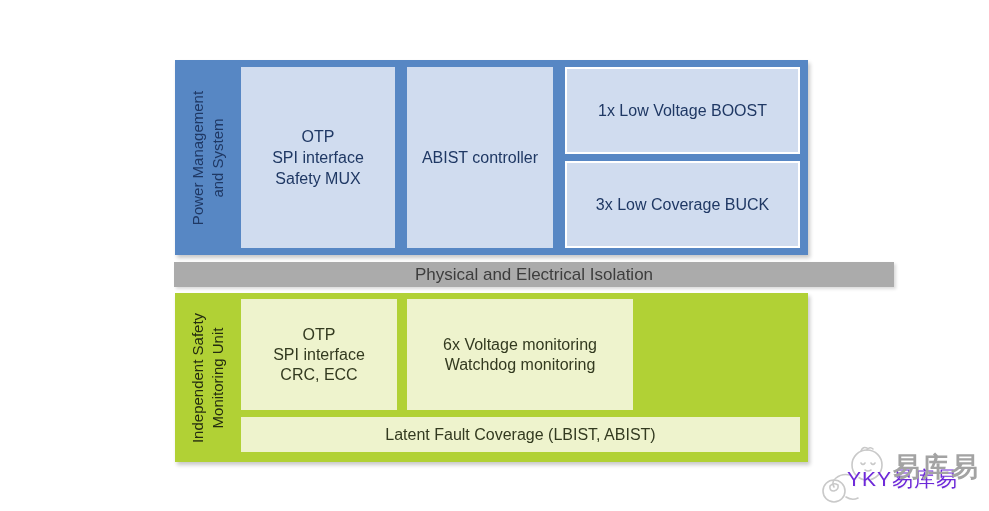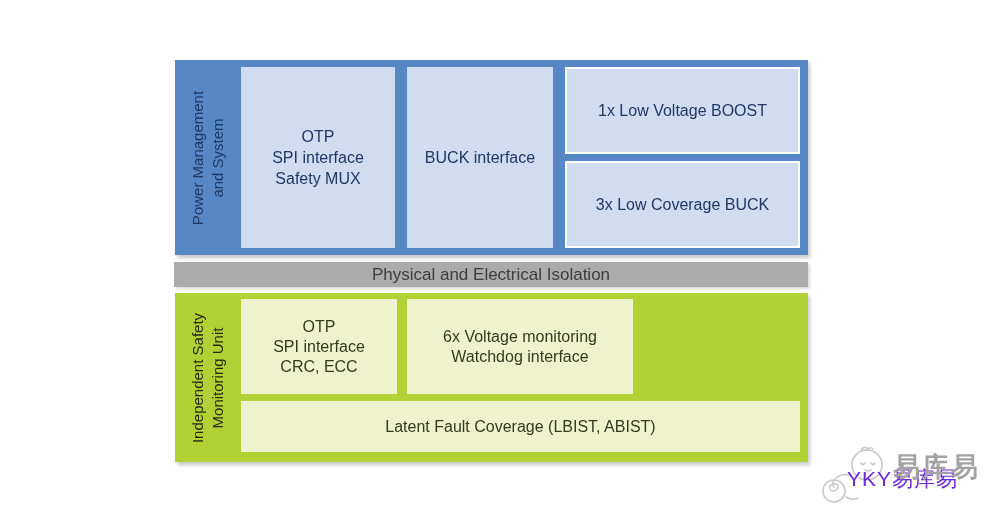--- a/index.html
+++ b/index.html
@@ -70,21 +70,21 @@
     display: flex;
     align-items: center;
     justify-content: center;
     text-align: center;
   }
 
   
   .isolation-bar {
     position: absolute;
     left: 174px; top: 262px;
-    width: 634px; height: 25px;
+    width: 720px; height: 25px;
     background: #ababab;
     color: #3d3d3d;
     font-size: 17px;
     line-height: 25px;
     text-align: center;
     box-shadow: 2px 2px 3px rgba(0,0,0,0.15);
   }
 
   
   .safety-section {
@@ -115,21 +115,21 @@
     font-size: 16px;
     line-height: 20px;
     display: flex;
     flex-direction: column;
     align-items: center;
     justify-content: center;
     text-align: center;
   }
   .latent-block {
     flex: none;
-    height: 51px;
+    height: 35px;
     background: #eef3cd;
     color: #333a20;
     font-size: 16px;
     display: flex;
     align-items: center;
     justify-content: center;
   }
 
   
   .wm-logo {
@@ -169,21 +169,21 @@
         <div>and System</div>
       </div>
     </div>
     <div class="power-content">
       <div class="blue-block">
         <div>OTP</div>
         <div>SPI interface</div>
         <div>Safety MUX</div>
       </div>
       <div class="blue-block">
-        <div>BUCK interface</div>
+        <div>ABIST controller</div>
       </div>
       <div class="reg-col">
         <div class="reg-block">1x Low Voltage BOOST</div>
         <div class="reg-block">3x Low Coverage BUCK</div>
       </div>
     </div>
   </div>
 
   <div class="isolation-bar">Physical and Electrical Isolation</div>
 
@@ -196,21 +196,21 @@
     </div>
     <div class="safety-content">
       <div class="safety-row">
         <div class="green-block">
           <div>OTP</div>
           <div>SPI interface</div>
           <div>CRC, ECC</div>
         </div>
         <div class="green-block">
           <div>6x Voltage monitoring</div>
-          <div>Watchdog interface</div>
+          <div>Watchdog monitoring</div>
         </div>
       </div>
       <div class="latent-block">Latent Fault Coverage (LBIST, ABIST)</div>
     </div>
   </div>
 
   <svg class="wm-logo" viewBox="0 0 78 64">
     <g fill="none" stroke="#c9c9c9" stroke-width="1.6" stroke-linecap="round">
       <circle cx="47" cy="22" r="15"></circle>
       <path d="M41 8 q2 -5 6 -3 M47 7 q3 -4 6 -1"></path>

